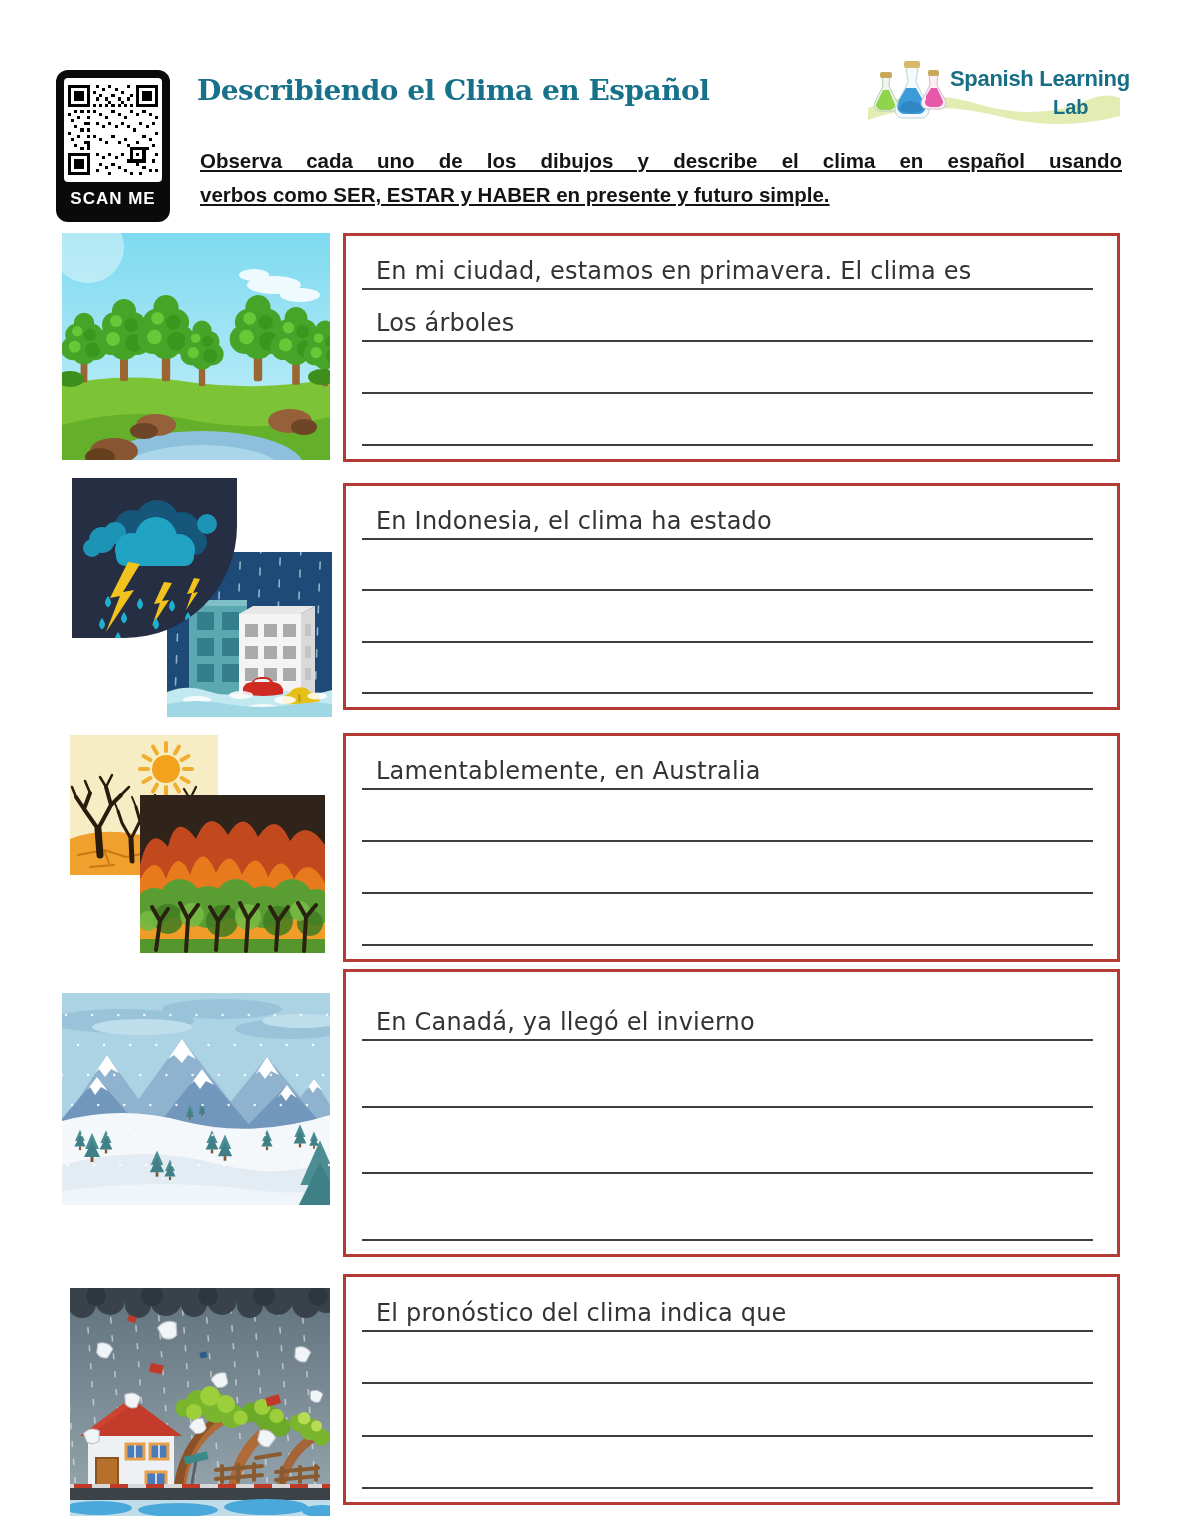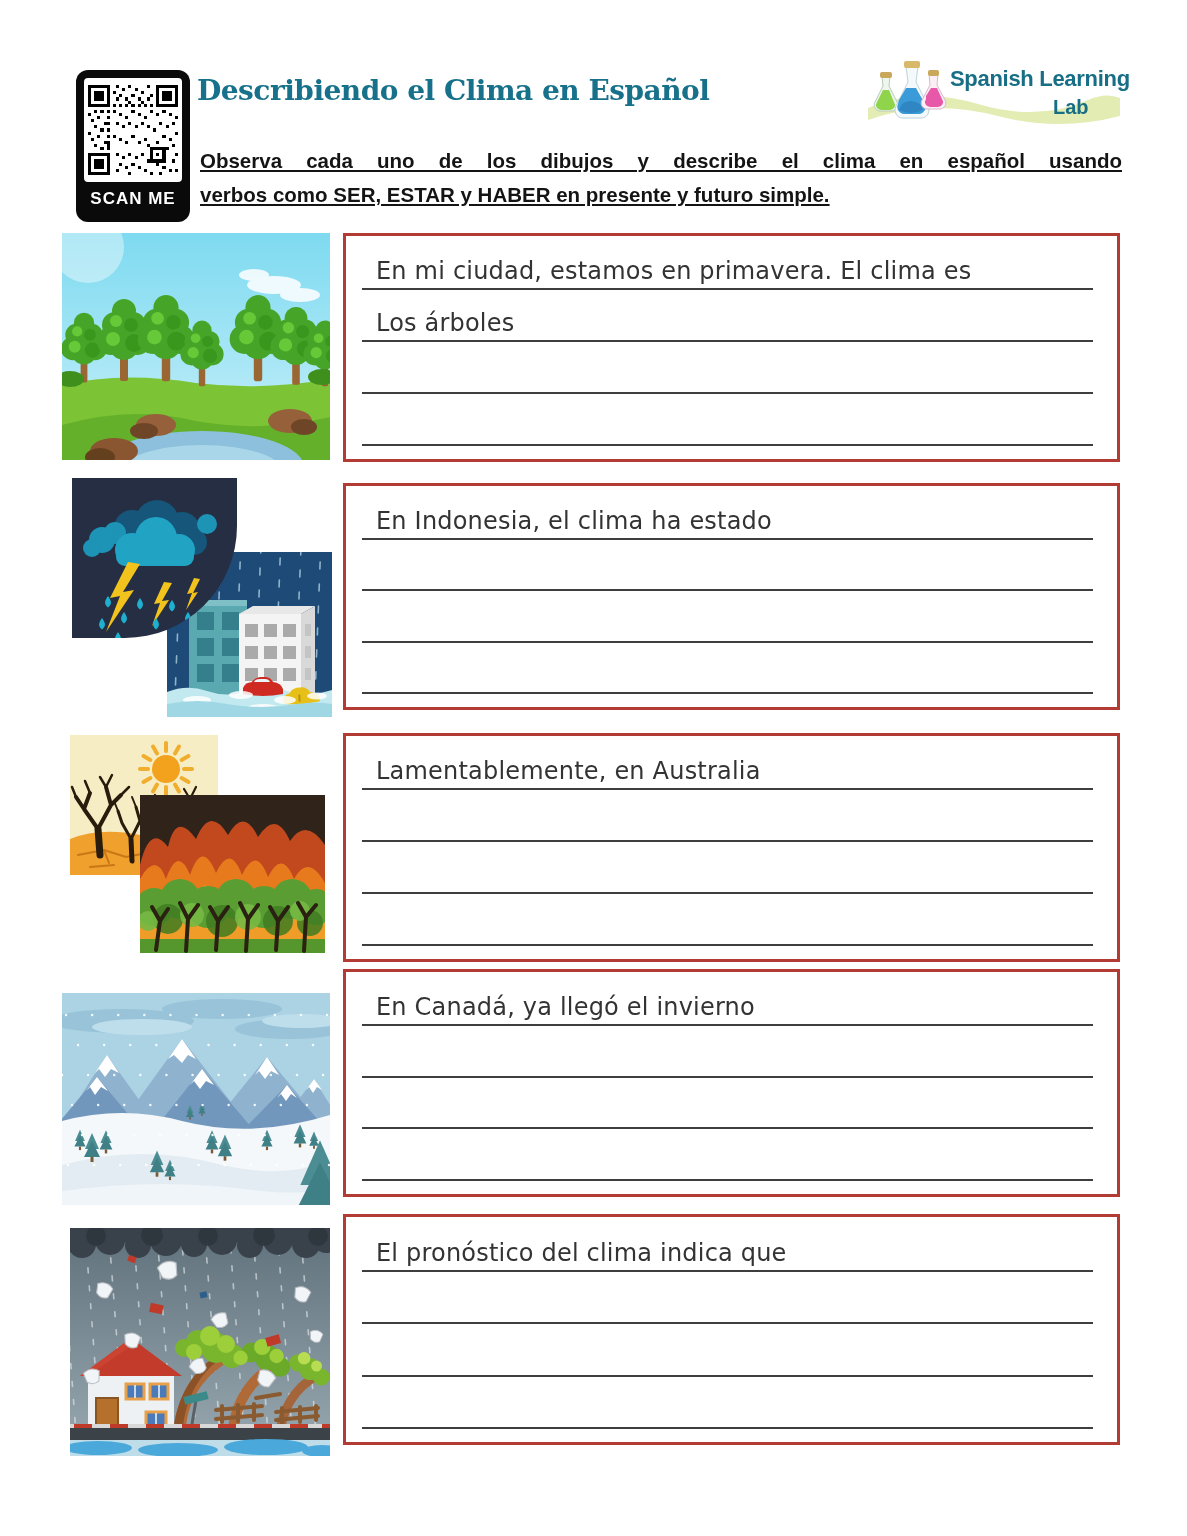--- a/index.html
+++ b/index.html
@@ -1,21 +1,21 @@
 <!DOCTYPE html>
 <html><head>
 <meta charset="utf-8">
 <style>
   * { margin:0; padding:0; box-sizing:border-box; }
   body { background:#ffffff; }
   .page { position:relative; width:1187px; height:1536px; background:#fff; overflow:hidden;
           font-family:"Liberation Sans", sans-serif; }
 
   
-  .qr-block { position:absolute; left:76px; top:70px; width:114px; height:152px;
+  .qr-block { position:absolute; left:56px; top:70px; width:114px; height:152px;
               background:#0a0a0a; border-radius:12px; padding:8px; }
   .qr-white { width:98px; height:104px; background:#fff; border-radius:4px; padding:4px; }
   .qr-label { width:100%; text-align:center; color:#fff; font-size:17px; font-weight:bold;
               letter-spacing:1px; margin-top:7px; }
   .title { position:absolute; left:197px; top:74px; font-family:"DejaVu Serif", serif;
            font-weight:bold; font-size:28px; color:#17718a; letter-spacing:-0.5px; white-space:nowrap; }
   .logo { position:absolute; left:858px; top:58px; width:262px; height:88px; }
   .logo svg { position:absolute; left:0; top:0; }
   .logo-name { position:absolute; left:92px; top:8px; font-size:22px; font-weight:bold;
                color:#176e85; letter-spacing:-0.3px; white-space:nowrap; }
@@ -23,21 +23,21 @@
   .instr { position:absolute; left:200px; top:144px; width:922px; font-size:20.5px;
            font-weight:bold; color:#141414; line-height:34px;text-decoration:underline; }
   .instr .l1 { text-align:justify; text-align-last:justify; }
 
   
   .content { position:absolute; left:62px; top:233px; width:1058px; }
   .row { display:flex; }
   .r1 { height:229px; margin-bottom:21px; }
   .r2 { height:227px; margin-bottom:23px; }
   .r3 { height:229px; margin-bottom:7px; }
-  .r4 { height:228px; margin-bottom:17px; }
+  .r4 { height:288px; margin-bottom:17px; }
   .r5 { height:231px; }
   .imgcol { width:281px; flex:none; position:relative; }
   .imgcol svg { position:absolute; display:block; }
   .abox { flex:1; border:3px solid #b23c33; background:#fff; display:flex; flex-direction:column;
           padding:2px 24px 13px 16px; }
   .aline { flex:1; border-bottom:2px solid #3e3e3e; display:flex; align-items:flex-end;
            padding:0 0 3px 14px; }
   .prompt { font-family:"DejaVu Sans", sans-serif; font-size:24px; color:#333; letter-spacing:0.2px;
             white-space:nowrap; }
 

